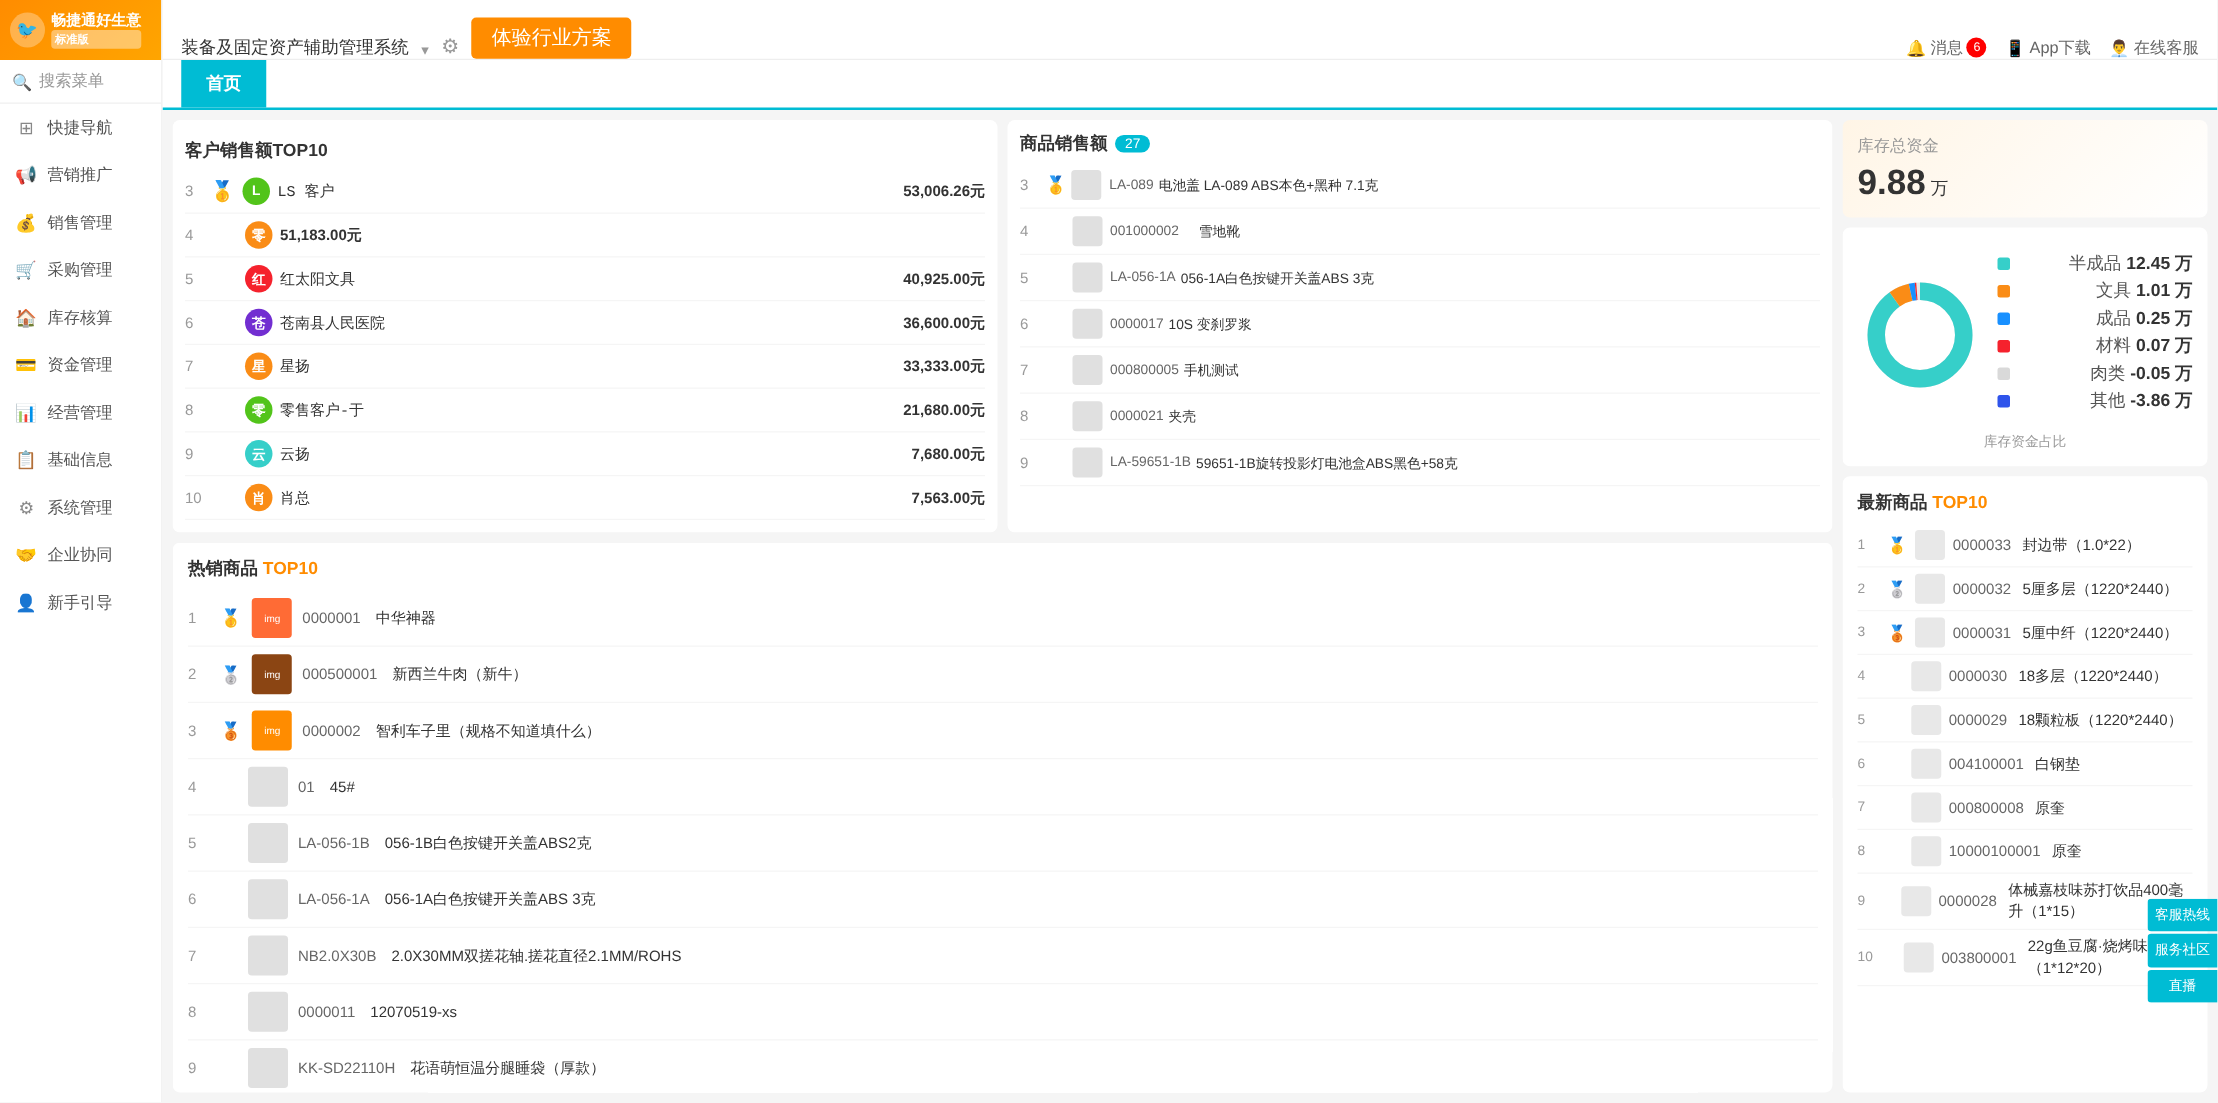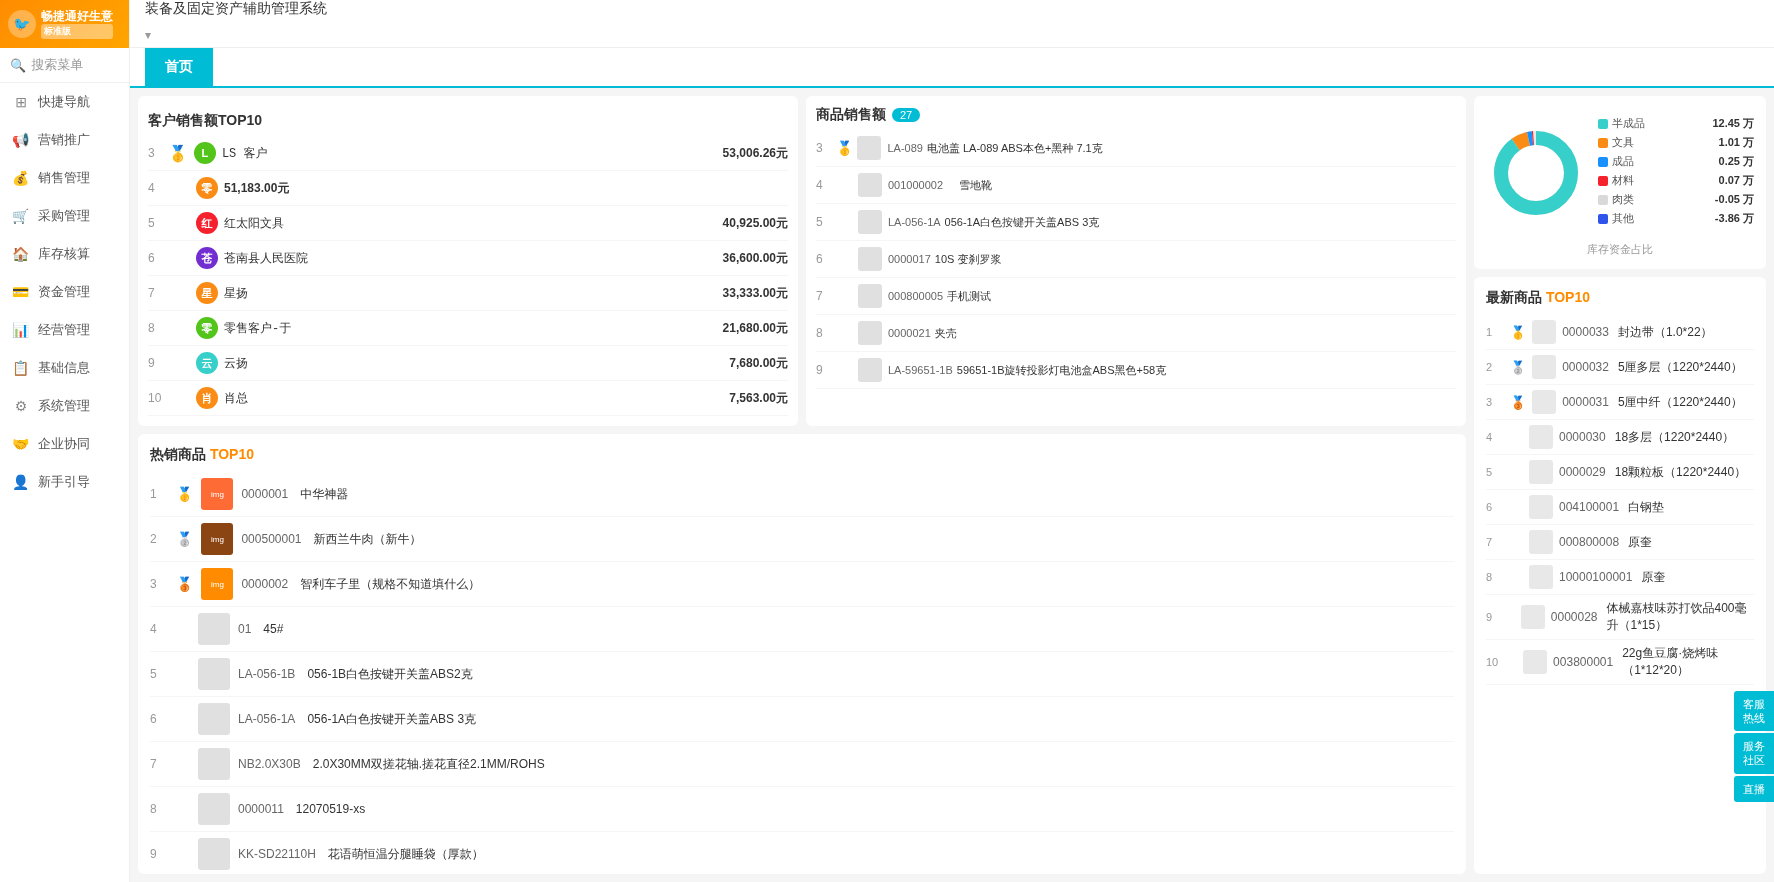--- a/index.html
+++ b/index.html
@@ -55,25 +55,24 @@
       font-size: 14px; color: #888;
     }
 
     
     .main { flex: 1; display: flex; flex-direction: column; overflow: hidden; }
 
     
     .topbar {
       background: #fff;
       height: 48px;
-      display: flex; align-items: flex-start; gap: 10px;
+      display: flex; align-items: flex-end; gap: 10px;
       padding: 0 15px;
       border-bottom: 1px solid #eee;
       flex-shrink: 0;
-      flex-direction: column;
     }
     .topbar-title {
       font-size: 14px; color: #333;
     }
     .topbar-arrow { color: #999; font-size: 12px; }
     .topbar-gear { color: #999; font-size: 16px; cursor: pointer; }
     .topbar-btn {
       background: #ff8c00; color: #fff;
       border: none; border-radius: 4px;
       padding: 6px 16px; font-size: 16px; cursor: pointer;
@@ -180,21 +179,21 @@
     .donut-section {
       display: flex; align-items: center; gap: 12px;
       padding: 8px 0;
     }
     .donut-container {
       position: relative;
       width: 100px; height: 100px;
       flex-shrink: 0;
     }
     .donut-svg { width: 100px; height: 100px; }
-    .legend { flex: 1; font-size: 11px; }
+    .legend { flex: 1; font-size: 14px; text-align: right; }
     .legend-item {
       display: flex; align-items: center; gap: 4px;
       margin-bottom: 4px;
     }
     .legend-dot {
       width: 10px; height: 10px; border-radius: 2px; flex-shrink: 0;
     }
     .legend-label { color: #555; flex: 1; }
     .legend-value { color: #333; font-weight: bold; }
 
@@ -226,21 +225,21 @@
     .half-card { flex: 1; background: #fff; border-radius: 6px; padding: 10px; overflow-y: auto; }
 
     
     .cs-float {
       position: fixed; right: 0; bottom: 80px;
       display: flex; flex-direction: column;
       gap: 2px; z-index: 999;
     }
     .cs-btn {
       background: #00bcd4; color: #fff;
-      width: 40px; padding: 6px 4px;
+      width: 56px; padding: 6px 4px;
       font-size: 11px; text-align: center;
       cursor: pointer; border-radius: 3px 0 0 3px;
       line-height: 1.3;
     }
 
     .top-section { display: flex; gap: 8px; overflow: hidden; flex: 0 0 auto; }
 
     .main-content-wrap {
       flex: 1;
       display: flex;
@@ -540,20 +539,27 @@
           <div class="product-img"></div>
           <span class="product-code">KK-SD22110H</span>
           <span class="product-name">花语萌恒温分腿睡袋（厚款）</span>
         </div>
       </div>
 
     </div>
 
     <div class="col-right">
 
+      <div class="inventory-card">
+        <div class="inventory-title">库存总资金</div>
+        <div style="display:flex;align-items:baseline;gap:4px;">
+          <span style="font-size:28px;font-weight:bold;color:#333;">9.88</span>
+          <span style="font-size:14px;color:#333;">万</span>
+        </div>
+      </div>
 
       <div class="card">
         <div class="donut-section">
           <div class="donut-container">
             <svg class="donut-svg" viewBox="0 0 100 100">
 
               <circle cx="50" cy="50" r="35" fill="none" stroke="#e8e8e8" stroke-width="14"></circle>
 
               <circle cx="50" cy="50" r="35" fill="none" stroke="#36cfc9" stroke-width="14" stroke-dasharray="198 22" stroke-dashoffset="0" transform="rotate(-90 50 50)"></circle>
 

